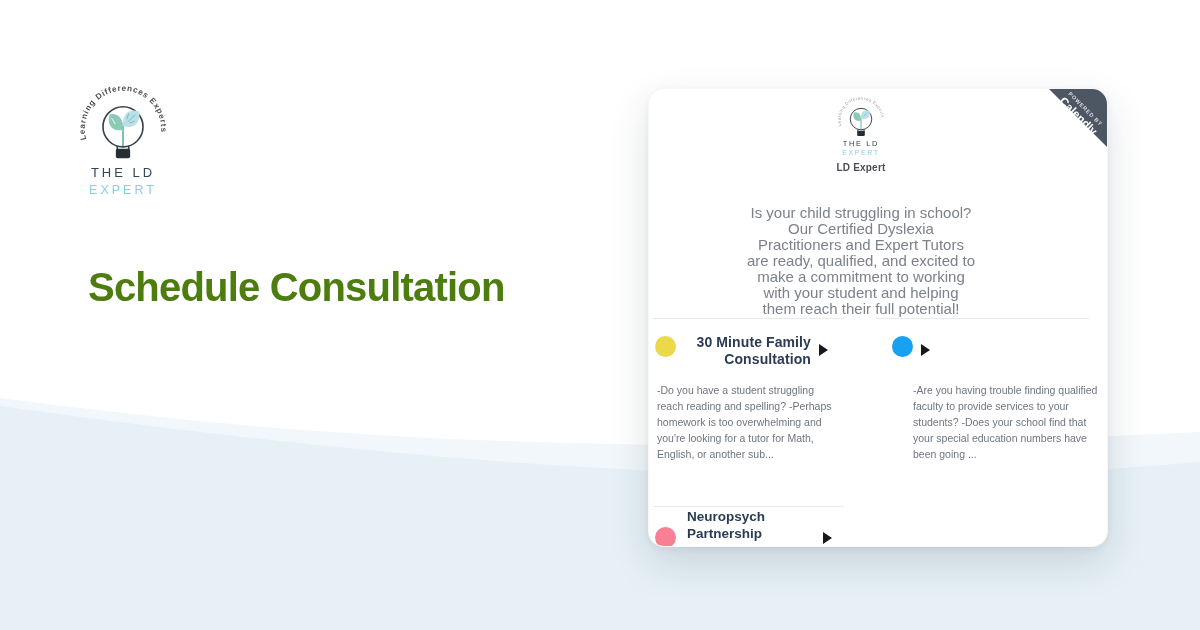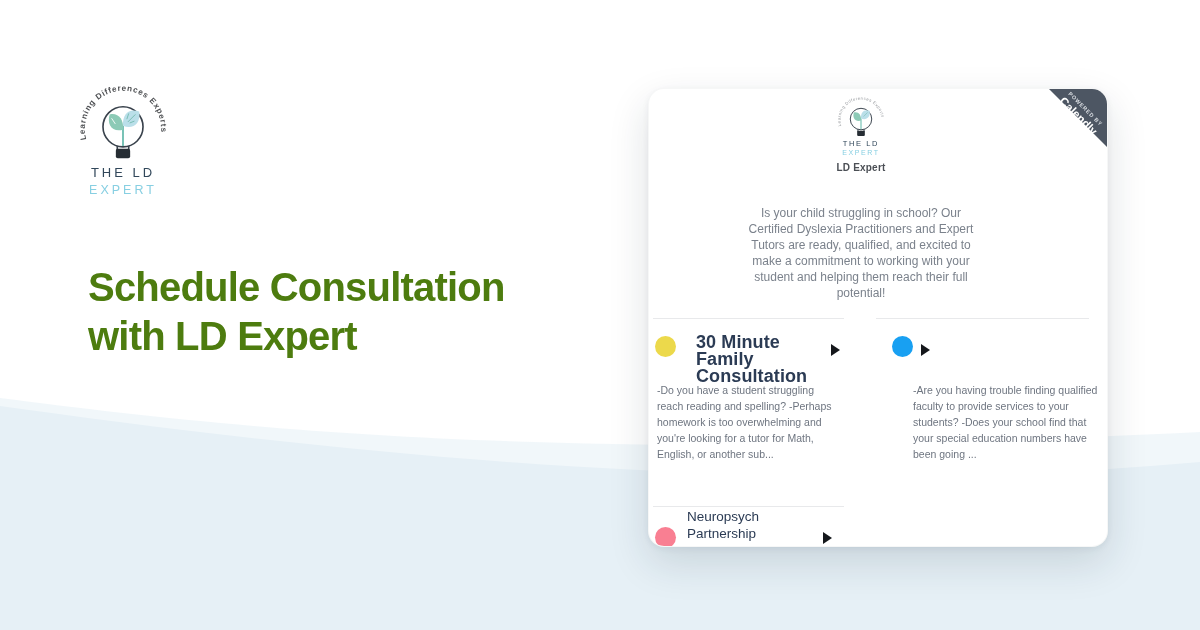--- a/index.html
+++ b/index.html
@@ -40,46 +40,46 @@
   .ribbon-text .brandname { font-size:11.5px; font-weight:bold; line-height:12px; margin-top:1px; }
 
   
   .card-logo { position:absolute; left:0; top:6px; width:424px; text-align:center; }
   .card-logo svg { display:block; margin:0 auto; }
   .card-logo .brand-top { font-size:7.5px; letter-spacing:1.6px; margin-top:0; }
   .card-logo .brand-bot { font-size:7px;   letter-spacing:1.6px; margin-top:1px; }
   .card-title { position:absolute; left:0; top:73px; width:424px; text-align:center;
                 font-size:10px; font-weight:bold; color:#4b4f55; letter-spacing:0.2px; }
   .card-desc  { position:absolute; left:97px; top:116px; width:230px; text-align:center;
-                font-size:12px; line-height:16px; color:#7b828c; }
+                font-size:15px; line-height:16px; color:#7b828c; }
 
   
   .divider { position:absolute; height:1px; background:#e8e9eb; }
   .div-l { left:4px;   top:229px; width:191px; }
   .div-r { left:227px; top:229px; width:213px; }
   .div-b { left:4px;   top:417px; width:191px; }
 
   
   .ev-header { position:absolute; display:flex; align-items:flex-start; }
   .dot   { width:21px; height:21px; border-radius:50%; flex:0 0 21px; margin-top:2px; }
-  .ev-name { width:127px; margin-left:20px; font-size:18px; line-height:17px;
-             font-weight:bold; color:#2b3b54; letter-spacing:0.1px; }
+  .ev-name { width:127px; margin-left:8px; font-size:14px; line-height:17px;
+             font-weight:bold; color:#2b3b54; letter-spacing:0.1px;text-align:right; }
   .arrow { width:0; height:0; border-left:9px solid #15181c;
            border-top:6px solid transparent; border-bottom:6px solid transparent;
            margin-left:8px; margin-top:10px; }
   .ev-desc { position:absolute; font-size:10.5px; line-height:16px; color:#6e7580; }
 
   .ev-l { left:6px;   top:245px; }
   .ev-r { left:243px; top:245px; }
   .ev-desc-l { left:8px;   top:293px; width:184px; }
   .ev-desc-r { left:243px; top:293px; width:190px;margin-left:21px; }
 
   .ev-b-dot   { position:absolute; left:6px;  top:438px; width:21px; height:21px; border-radius:50%; }
   .ev-b-name  { position:absolute; left:38px; top:419px; width:127px; font-size:13.5px;
-                line-height:17px; font-weight:normal; color:#2b3b54; }
+                line-height:17px; font-weight:bold; color:#2b3b54; }
   .ev-b-arrow { position:absolute; left:174px; top:443px; width:0; height:0;
                 border-left:9px solid #15181c; border-top:6px solid transparent;
                 border-bottom:6px solid transparent; }
 </style>
 </head>
 <body>
 
 <svg class="wave" viewBox="0 0 1200 240" preserveAspectRatio="none">
   <path d="M0,8 C250,40 560,74 1200,42 L1200,240 L0,240 Z" fill="#eef5f9" opacity="0.8"></path>
   <path d="M0,16 C300,58 760,112 1200,72 L1200,240 L0,240 Z" fill="#e6f0f6"></path>
@@ -101,21 +101,20 @@
     <path d="M44,44 L40,38" stroke="#ffffff" stroke-width="0.9"></path>
     <path d="M52,46 C62,50 71,44 69,31 C59,27 51,33 52,46 Z" fill="#badfe9"></path>
     <path d="M57,42 L65,34 M59,43 L64,41 M56,39 L58,33" stroke="#6fb8ab" stroke-width="0.9" fill="none"></path>
   </svg>
   <div class="brand-top">THE LD</div>
   <div class="brand-bot">EXPERT</div>
 </div>
 
 <div class="headline">
   <div>Schedule Consultation</div>
-  <div>with LD Expert</div>
 </div>
 
 <div class="card">
 
   <div class="card-logo">
     <svg width="56" height="44" viewBox="0 0 104 86">
       <defs>
           <path id="arcSmall" d="M 15.7,66 A 40,40 0 1 1 88.3,66"></path>
         </defs>
       <text font-size="8.5" fill="#9a9da1" letter-spacing="0.8" font-family="Liberation Sans, sans-serif">

